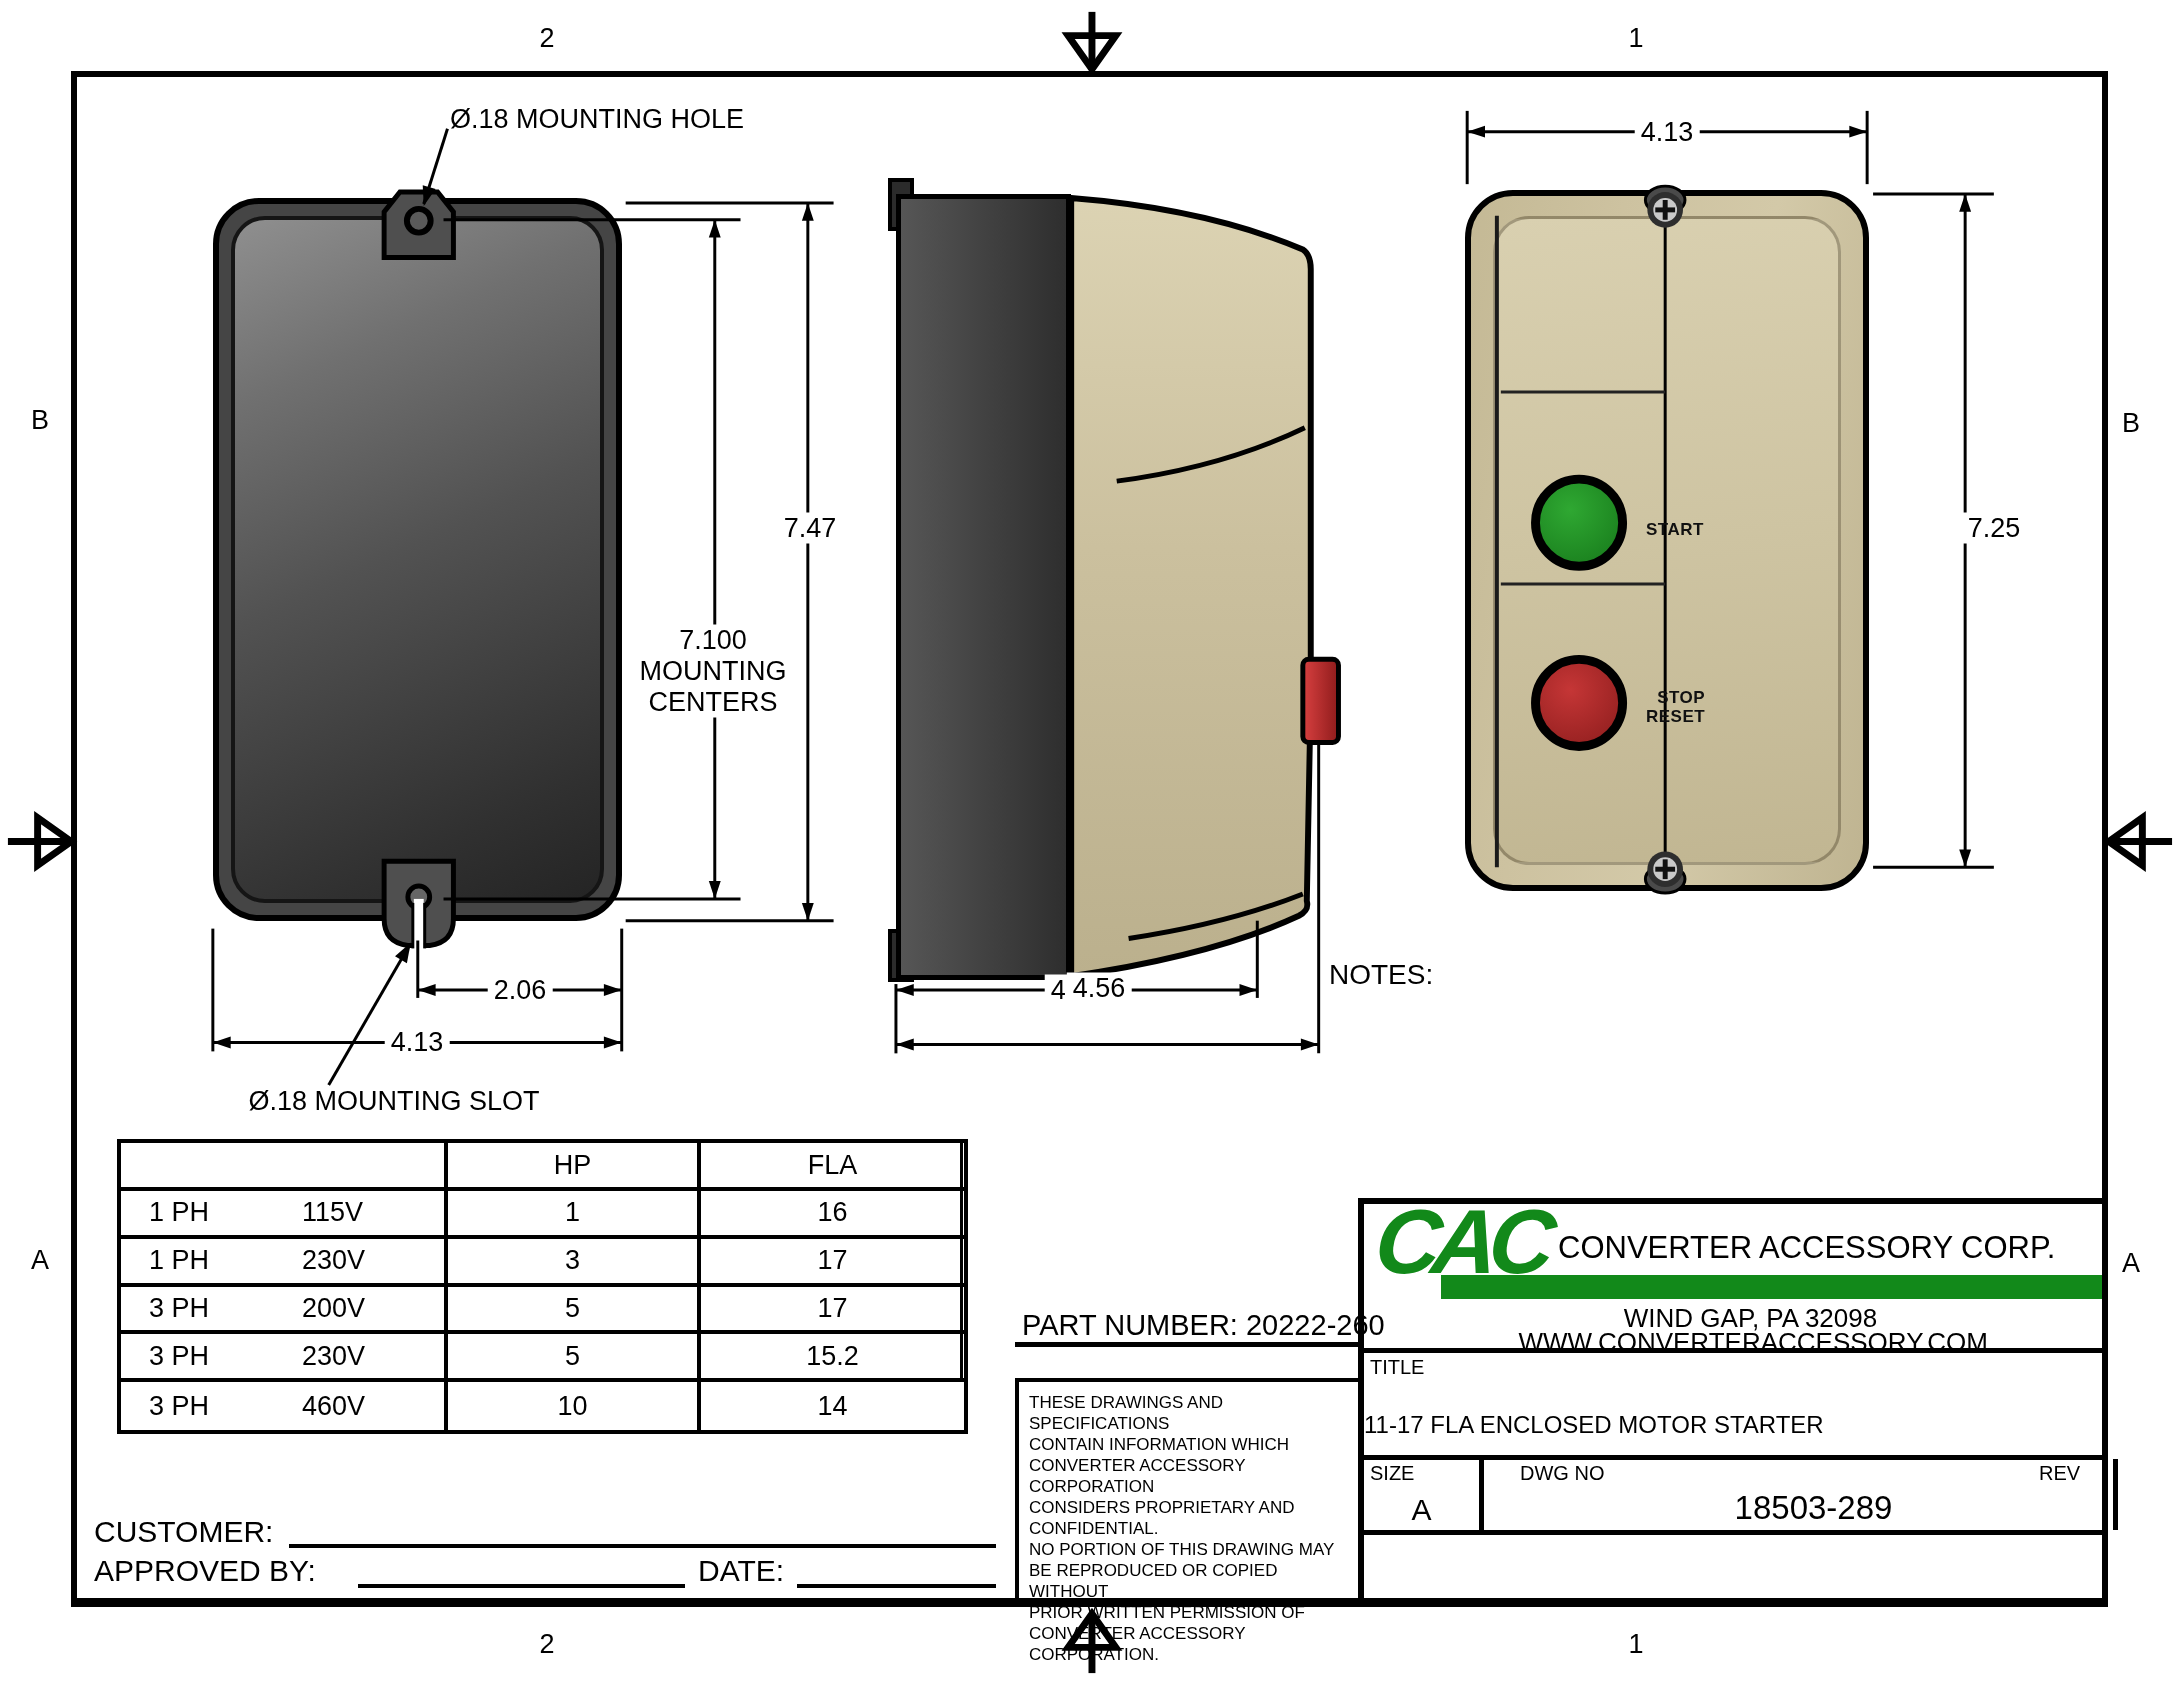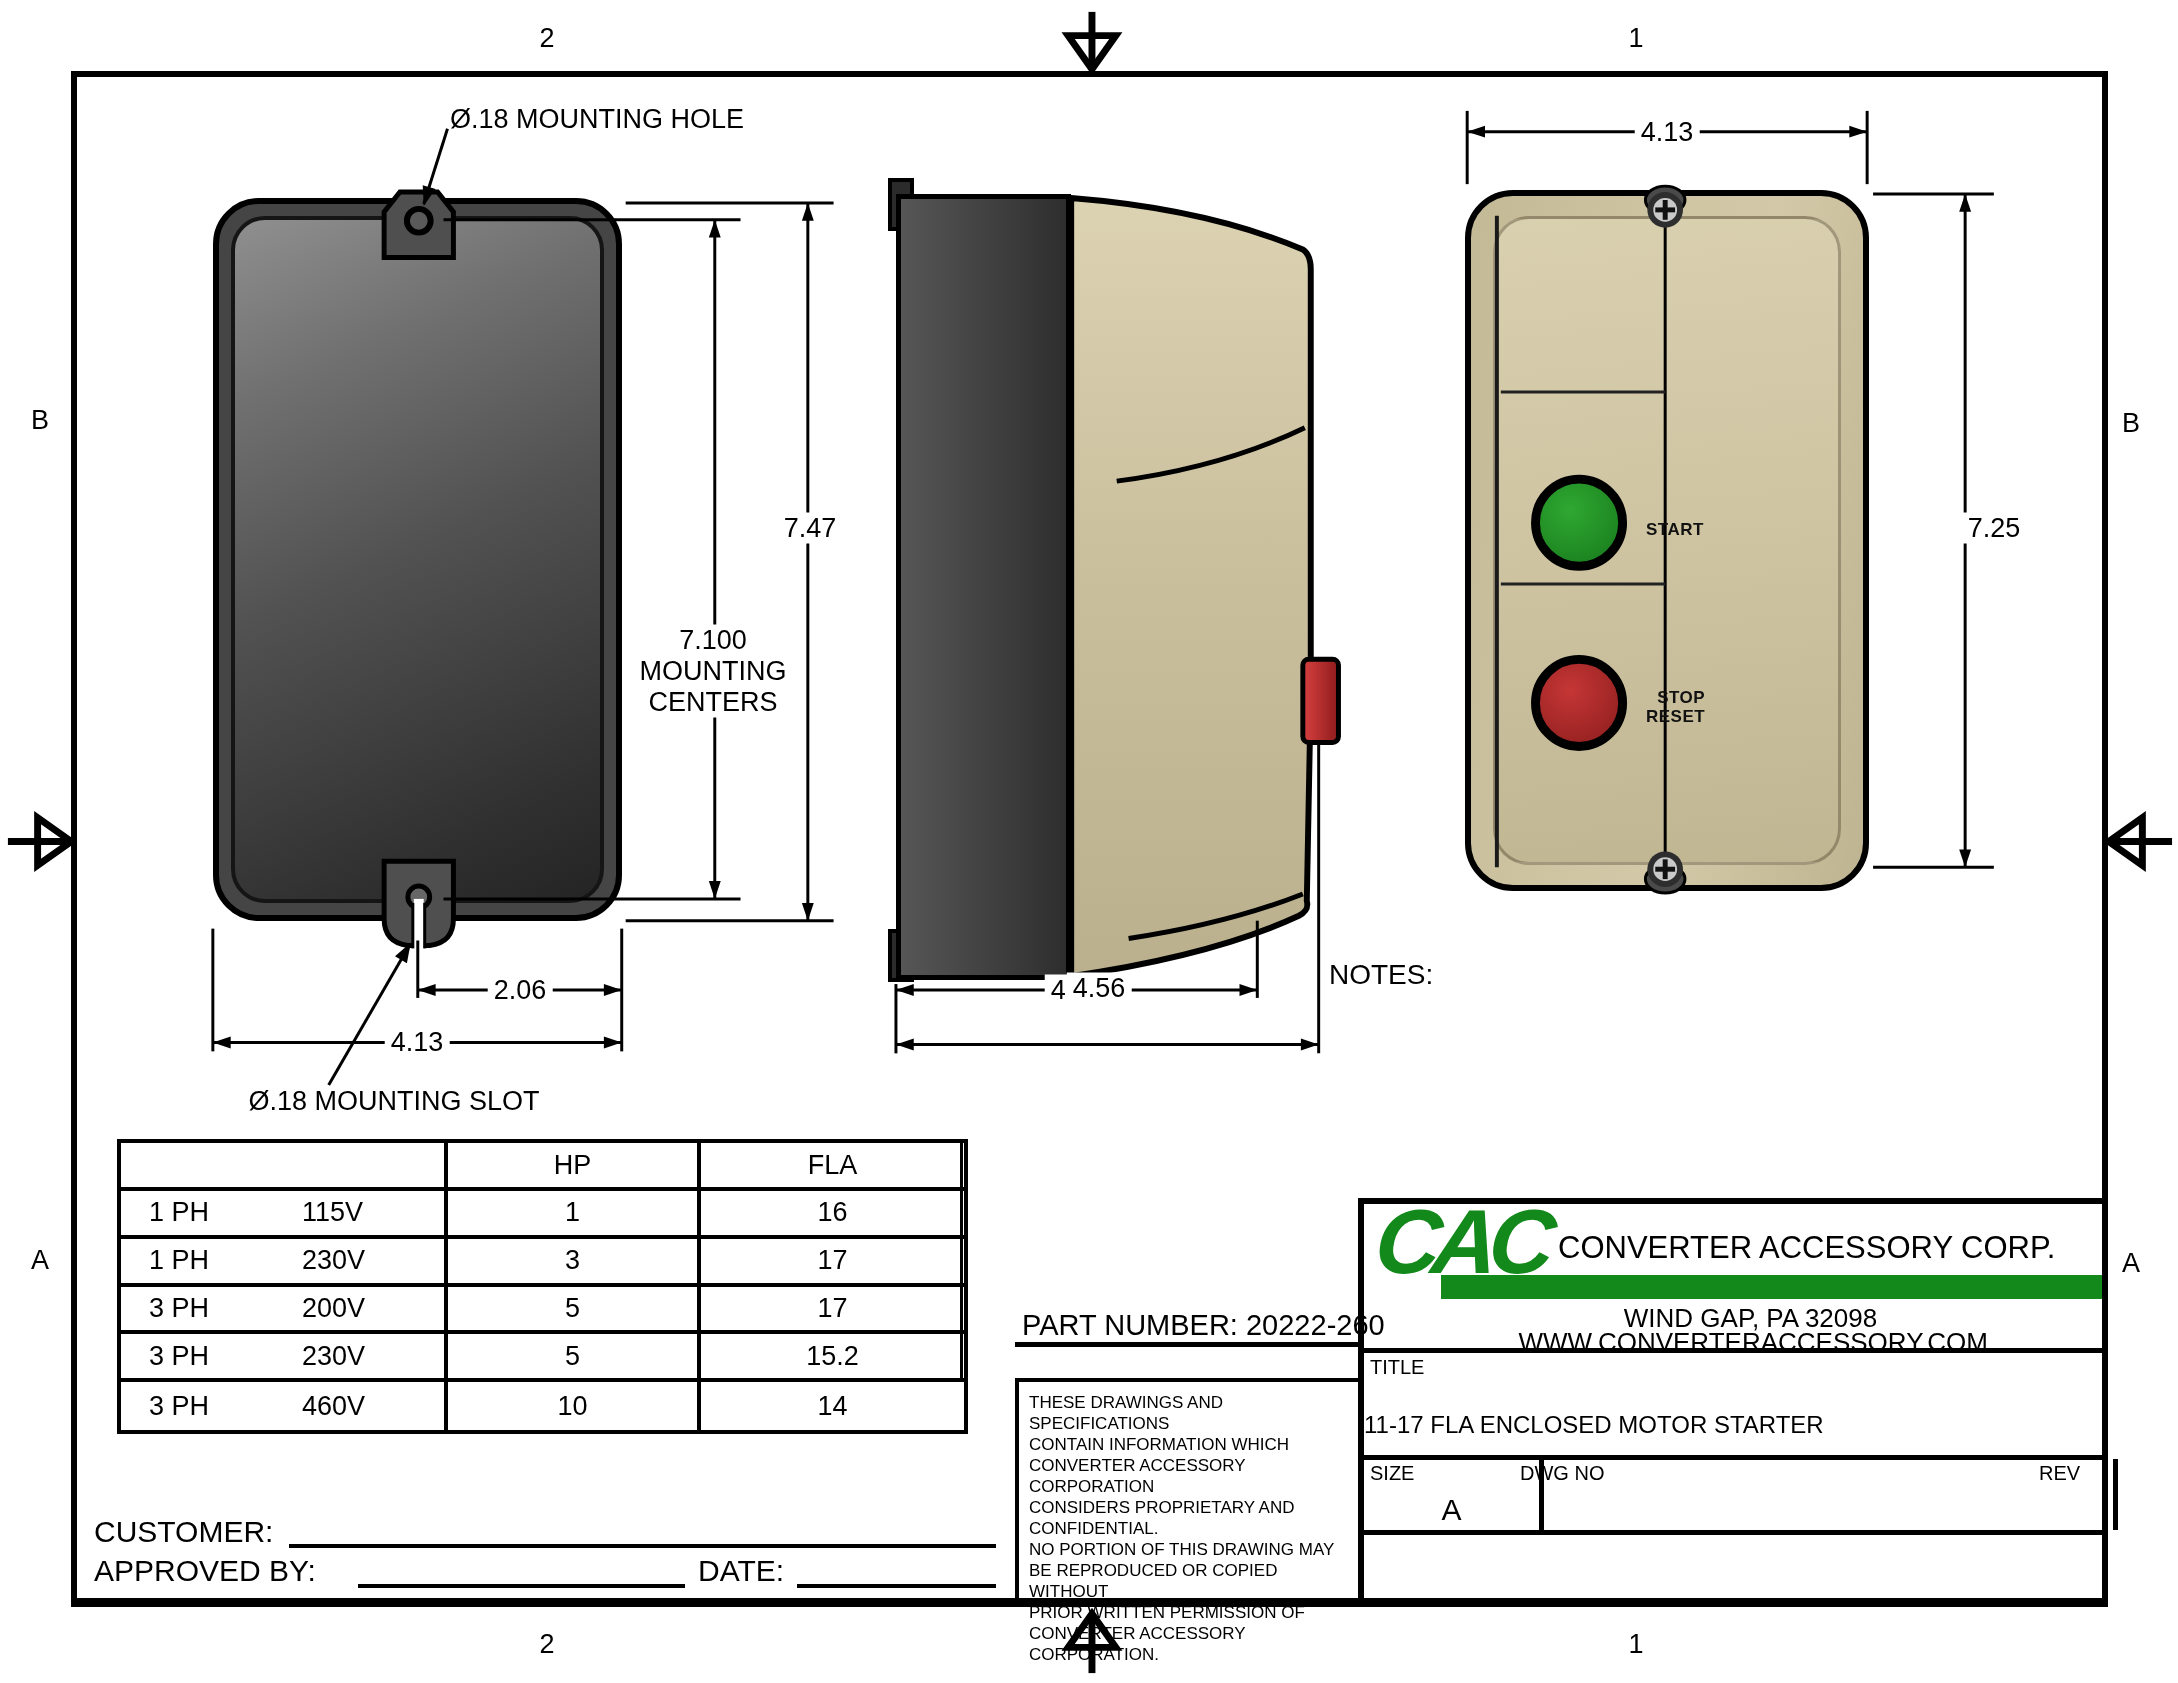--- a/index.html
+++ b/index.html
@@ -297,26 +297,27 @@
       <span class="company">CONVERTER ACCESSORY CORP.</span>
       <div class="greenbar"></div>
       <div class="addr">WIND GAP, PA 32098</div>
       <div class="web">WWW.CONVERTERACCESSORY.COM</div>
     </div>
     <div class="row2">
       <span class="small-lab">TITLE</span>
       <div class="title-txt">11-17 FLA ENCLOSED MOTOR STARTER</div>
     </div>
     <div class="row3">
-      <div class="cell" style="left:0;width:180px;">
+      <div class="cell" style="left:0;width:120px;">
         <span class="small-lab">SIZE</span>
         <div class="cellval" style="top:34px;font-size:30px;">A</div>
       </div>
       <div class="cell" style="left:150px;width:604px;">
         <span class="small-lab">DWG NO</span>
+        <div class="cellval" style="top:30px;font-size:33px;">18503-289</div>
       </div>
       <div class="cell last" style="left:669px;right:0;">
         <span class="small-lab">REV</span>
       </div>
     </div>
   </div>
 
   <span class="abs foot-lbl" style="left:94px;top:1515px;">CUSTOMER:</span>
   <div class="abs hline" style="left:289px;top:1544px;width:707px;"></div>
   <span class="abs foot-lbl" style="left:94px;top:1554px;">APPROVED BY:</span>

